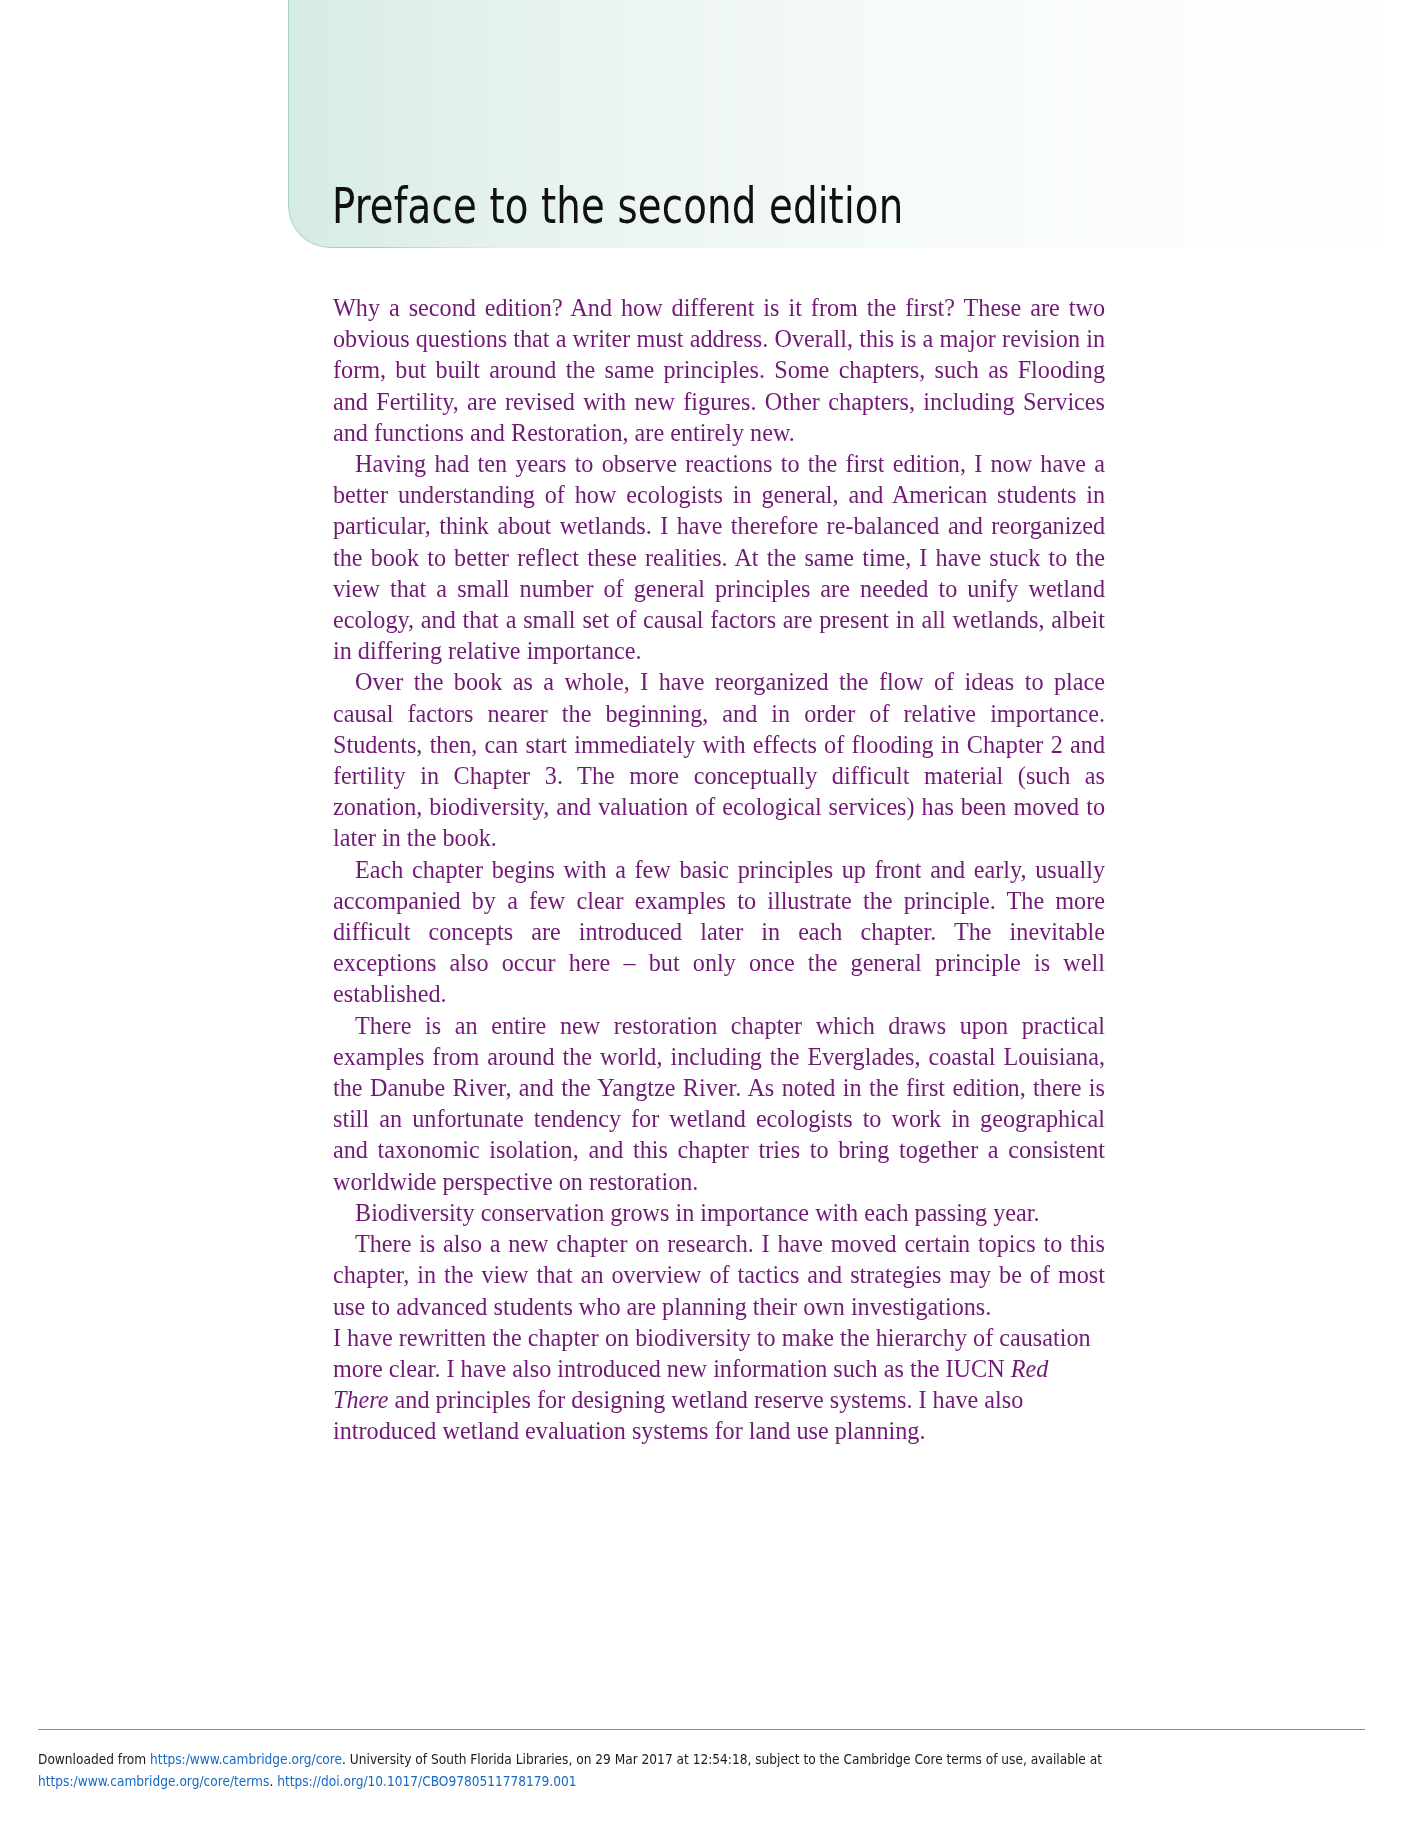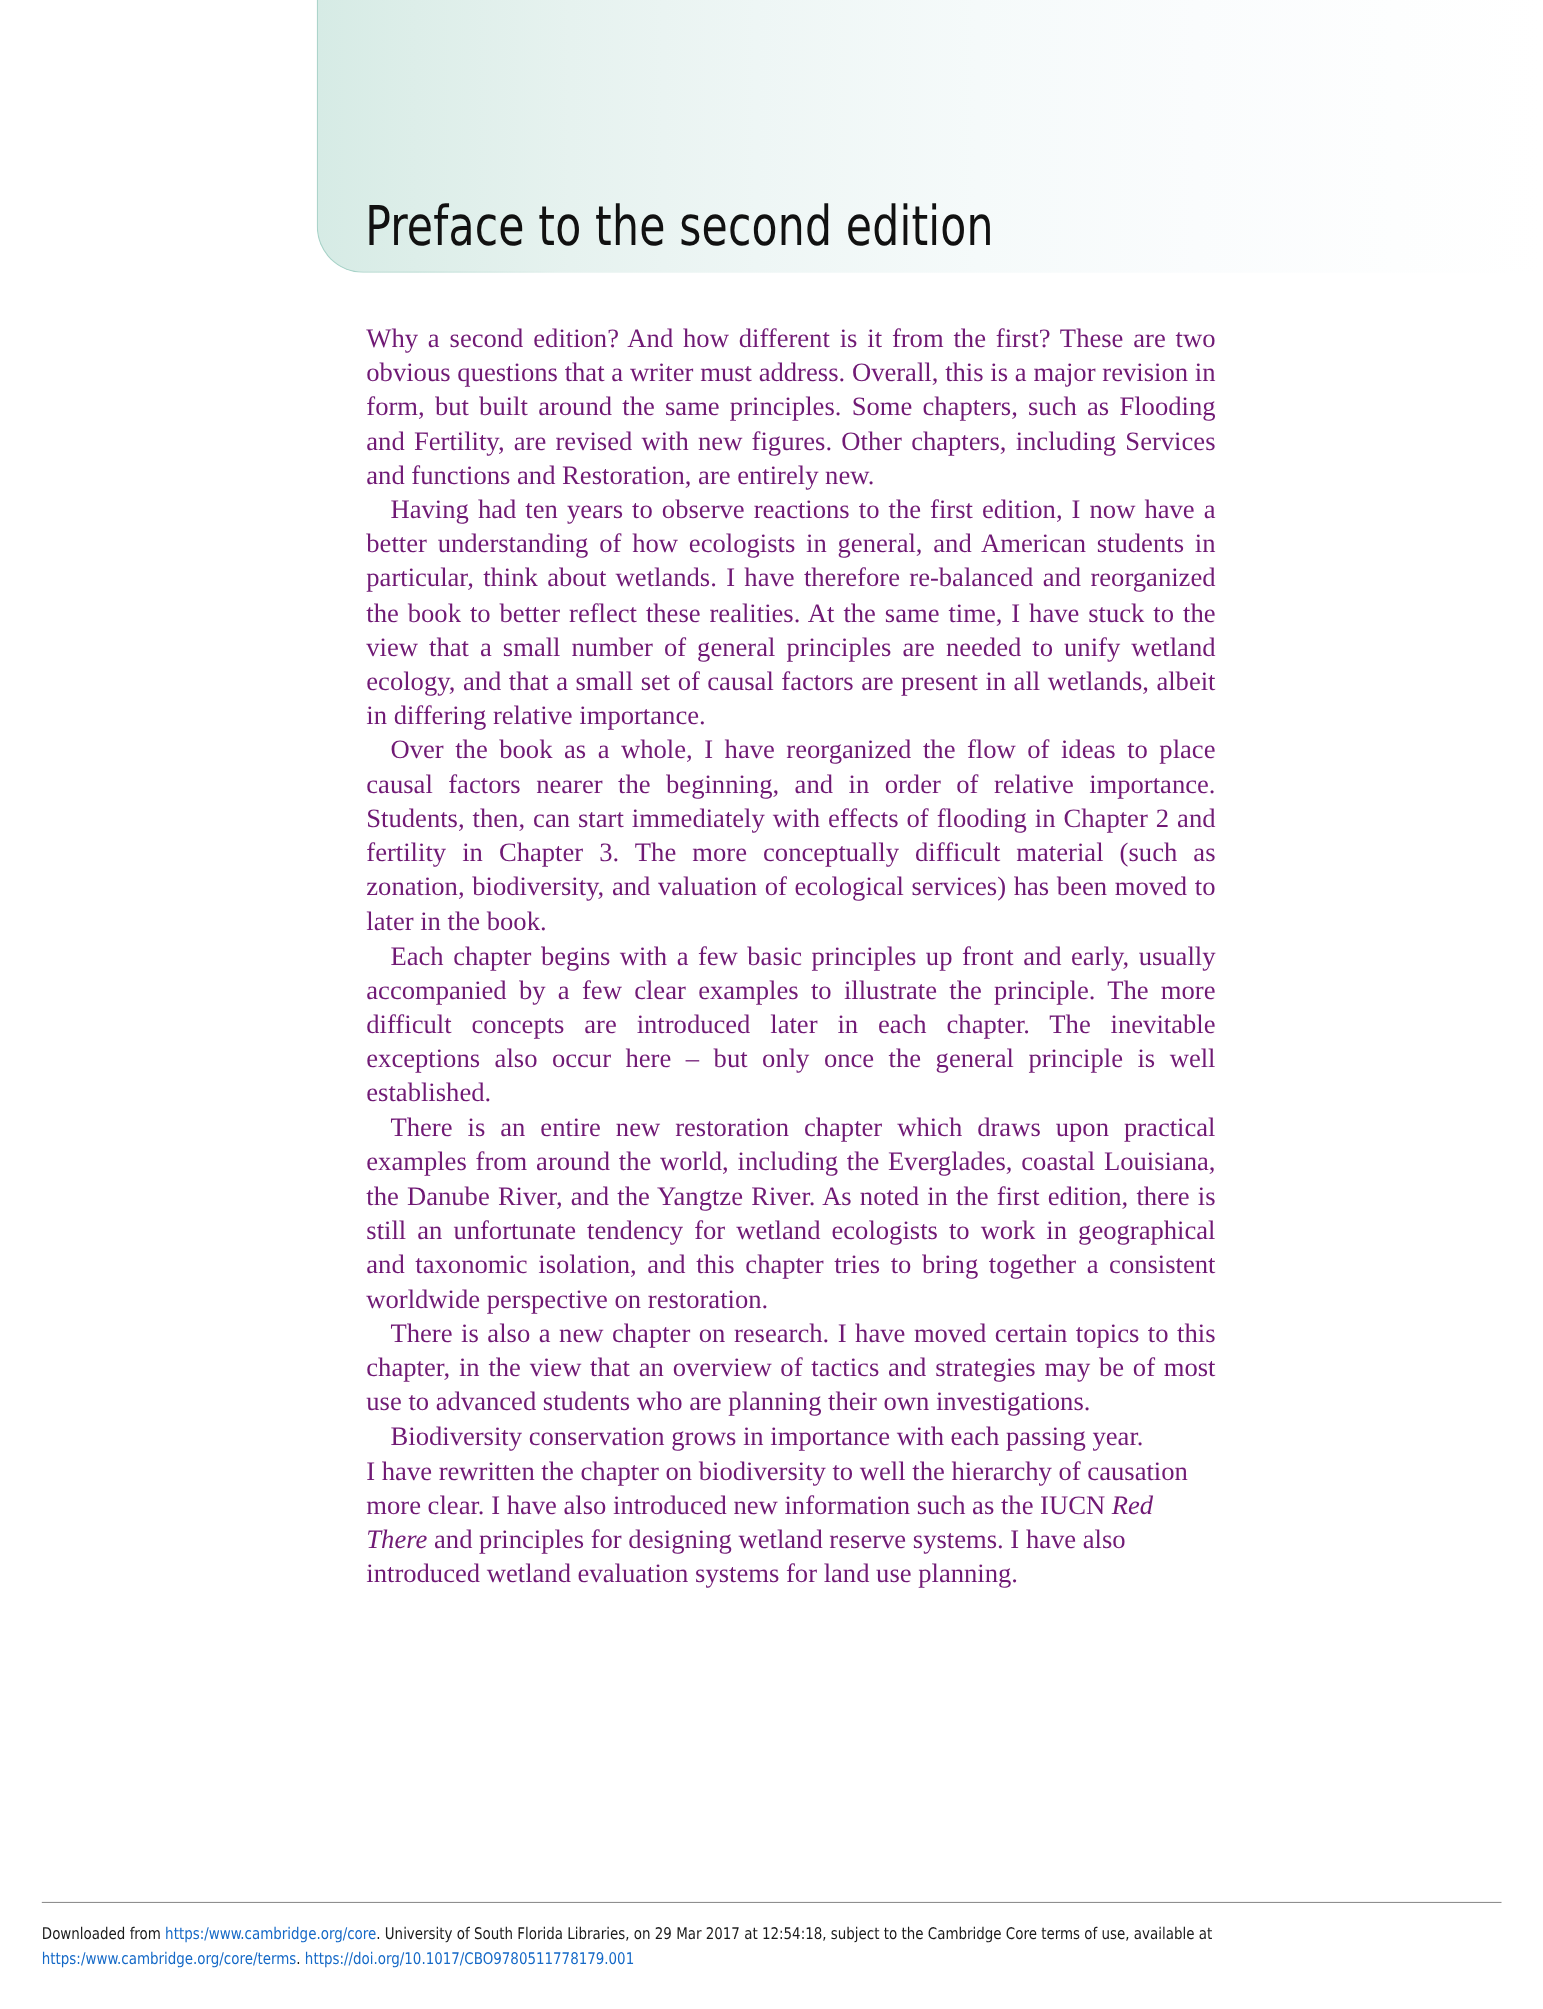--- a/index.html
+++ b/index.html
@@ -128,22 +128,22 @@
 <div id="header-banner"></div>
 <div id="header-banner-edge"></div>
 <h1 id="page-title">Preface to the second edition</h1>
 
 <div id="article-body">
   <p class="flush">Why a second edition? And how different is it from the first? These are two obvious questions that a writer must address. Overall, this is a major revision in form, but built around the same principles. Some chapters, such as Flooding and Fertility, are revised with new figures. Other chapters, including Services and functions and Restoration, are entirely new.</p>
   <p class="indented">Having had ten years to observe reactions to the first edition, I now have a better understanding of how ecologists in general, and American students in particular, think about wetlands. I have therefore re-balanced and reorganized the book to better reflect these realities. At the same time, I have stuck to the view that a small number of general principles are needed to unify wetland ecology, and that a small set of causal factors are present in all wetlands, albeit in differing relative importance.</p>
   <p class="indented">Over the book as a whole, I have reorganized the flow of ideas to place causal factors nearer the beginning, and in order of relative importance. Students, then, can start immediately with effects of flooding in Chapter 2 and fertility in Chapter 3. The more conceptually difficult material (such as zonation, biodiversity, and valuation of ecological services) has been moved to later in the book.</p>
   <p class="indented">Each chapter begins with a few basic principles up front and early, usually accompanied by a few clear examples to illustrate the principle. The more difficult concepts are introduced later in each chapter. The inevitable exceptions also occur here – but only once the general principle is well established.</p>
   <p class="indented">There is an entire new restoration chapter which draws upon practical examples from around the world, including the Everglades, coastal Louisiana, the Danube River, and the Yangtze River. As noted in the first edition, there is still an unfortunate tendency for wetland ecologists to work in geographical and taxonomic isolation, and this chapter tries to bring together a consistent worldwide perspective on restoration.</p>
+  <p class="indented last-ragged">Biodiversity conservation grows in importance with each passing year.</p>
   <p class="indented">There is also a new chapter on research. I have moved certain topics to this chapter, in the view that an overview of tactics and strategies may be of most use to advanced students who are planning their own investigations.</p>
-  <p class="indented last-ragged">Biodiversity conservation grows in importance with each passing year.</p>
-  <p class="flush last-ragged"><span>I have rewritten the chapter on biodiversity to well the hierarchy of causation more clear. I have also introduced new information such as the IUCN </span><span class="ital">Red There</span><span> and principles for designing wetland reserve systems. I have also introduced wetland evaluation systems for land use planning.</span></p>
+  <p class="flush last-ragged"><span>I have rewritten the chapter on biodiversity to make the hierarchy of causation more clear. I have also introduced new information such as the IUCN </span><span class="ital">Red There</span><span> and principles for designing wetland reserve systems. I have also introduced wetland evaluation systems for land use planning.</span></p>
 </div>
 
 <div id="footer-rule"></div>
 <div id="footer">
   <span>Downloaded from </span><span class="link">https:/www.cambridge.org/core</span><span>. University of South Florida Libraries, on 29 Mar 2017 at 12:54:18, subject to the Cambridge Core terms of use, available at</span>
   <span class="l2"><span class="link">https:/www.cambridge.org/core/terms</span><span>. </span><span class="link">https://doi.org/10.1017/CBO9780511778179.001</span></span>
 </div>
 
 </body></html>

